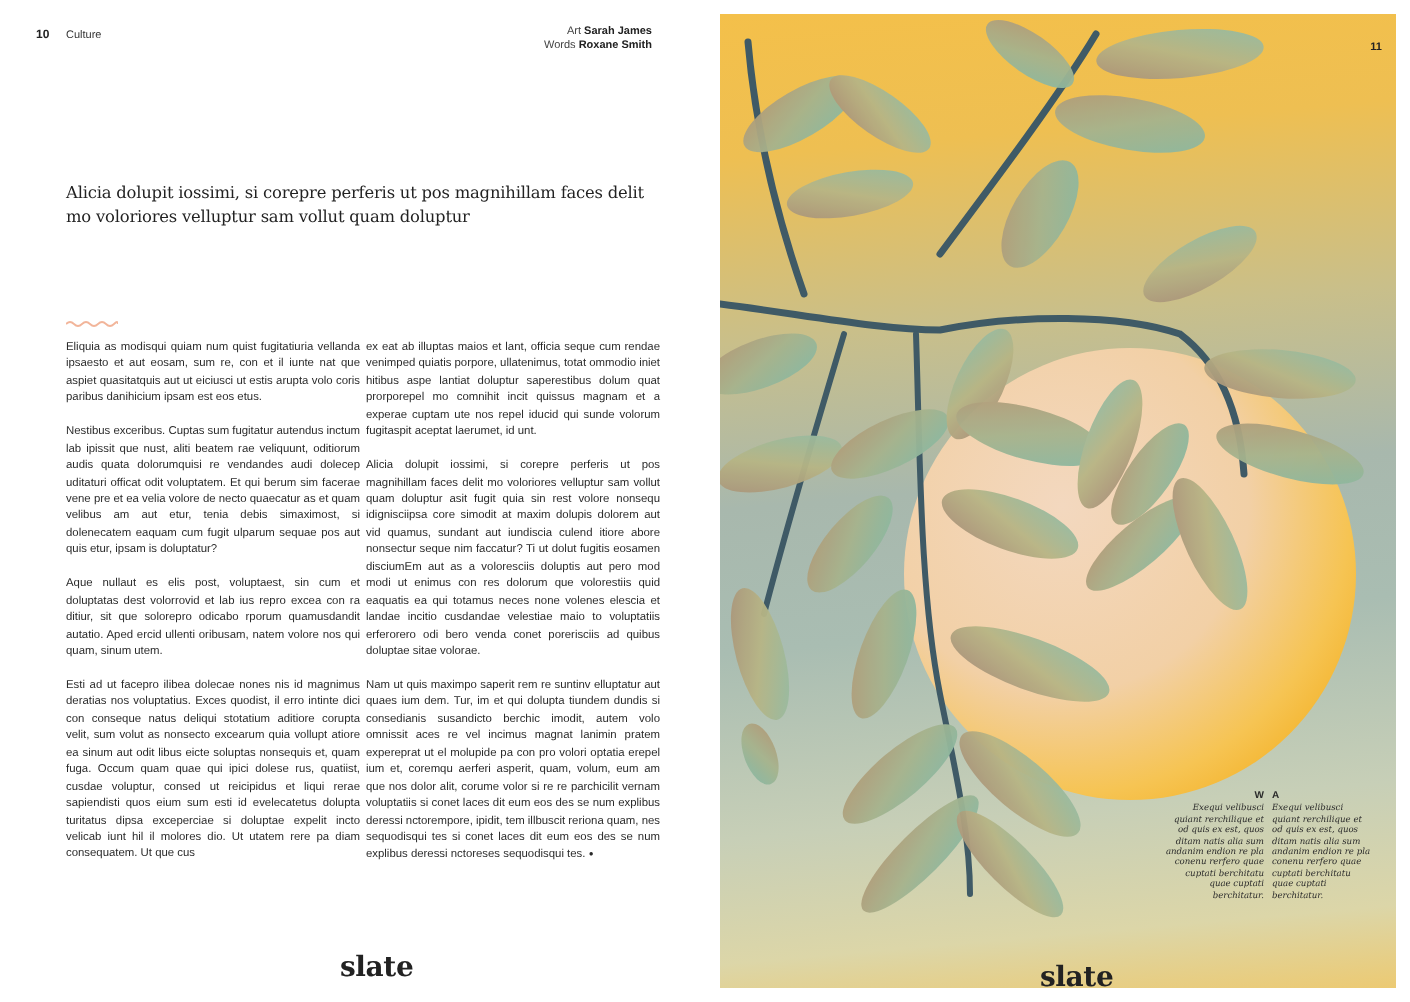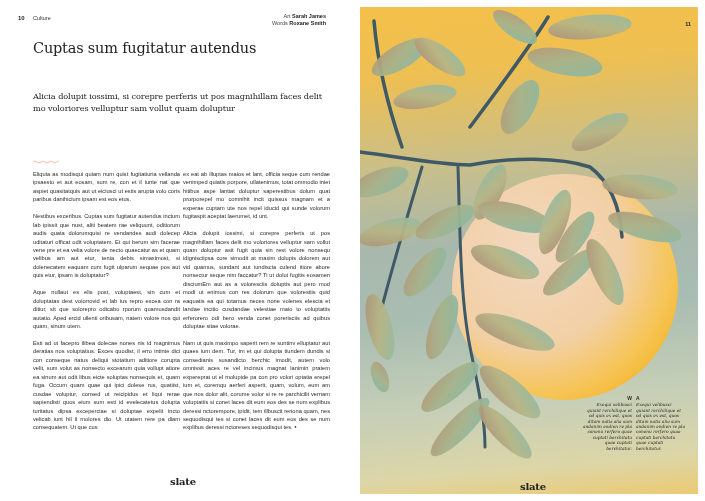--- a/index.html
+++ b/index.html
@@ -22,21 +22,21 @@
   }
   .squiggle { position: absolute; top: 160px; left: 33px; width: 26px; height: 4px; }
   .col {
     position: absolute; top: 170px; width: 147px; margin: 0;
     font-size: 5.7px; line-height: 8.45px; color: #2a2a2a; text-align: justify;
   }
   .col p { margin: 0 0 8.4px 0; }
   .col1 { left: 33px; }
   .col2 { left: 183px; top: 170px; }
   .end-mark { font-size: 4px; vertical-align: middle; }
-  .slate { position: absolute; font-family: "DejaVu Serif", serif; font-weight: bold; font-size: 10px; color: #222; letter-spacing: -0.2px; }
+  .slate { position: absolute; font-family: "DejaVu Serif", serif; font-weight: bold; font-size: 14px; color: #222; letter-spacing: -0.2px; }
   .slate-left { left: 170px; top: 476px; }
 
   .page-right { position: absolute; left: 360px; top: 7px; width: 338px; height: 487px; overflow: hidden;
     background: linear-gradient(175deg, #f4c04a 0%, #eebf52 14%, #c9bf8a 32%, #a8b8ad 48%, #a9bdb2 62%, #c7cfb7 80%, #dcd6a8 92%, #ecca73 100%);
   }
   .page-right .art { position: absolute; left: 0; top: 0; width: 338px; height: 487px; }
   .folio-right { position: absolute; top: 14px; right: 7px; font-size: 5.5px; font-weight: bold; color: #222; }
   .caption { position: absolute; left: 222px; top: 389px; width: 110px; display: flex; gap: 4px; }
   .cap-col { width: 50px; font-family: "DejaVu Serif", serif; font-style: italic; font-size: 4.3px; line-height: 5.4px; color: #2a2a2a; }
   .cap-col.w { text-align: right; }
@@ -48,21 +48,20 @@
 <body>
 
 <div class="page-left">
   <span class="folio">10</span>
   <span class="section">Culture</span>
   <div class="credits">
     <div><span>Art</span> <b>Sarah James</b></div>
     <div><span>Words</span> <b>Roxane Smith</b></div>
   </div>
 
-  <h1 class="title">Cuptas sum fugitatur autendus</h1>
   <p class="standfirst">Alicia dolupit iossimi, si corepre perferis ut pos magnihillam faces delit mo voloriores velluptur sam vollut quam doluptur</p>
 
   <svg class="squiggle" viewBox="0 0 26 4">
     <path d="M0 2 Q2 0 4 2 T8 2 T12 2 T16 2 T20 2 T24 2 T26 2" fill="none" stroke="#f2b59a" stroke-width="0.9"></path>
   </svg>
 
   <div class="col col1">
     <p>Eliquia as modisqui quiam num quist fugitatiuria vellanda ipsaesto et aut eosam, sum re, con et il iunte nat que aspiet quasitatquis aut ut eiciusci ut estis arupta volo coris paribus danihicium ipsam est eos etus.</p>
     <p>Nestibus exceribus. Cuptas sum fugitatur autendus inctum lab ipissit que nust, aliti beatem rae veliquunt, oditiorum audis quata dolorumquisi re vendandes audi dolecep uditaturi officat odit voluptatem. Et qui berum sim facerae vene pre et ea velia volore de necto quaecatur as et quam velibus am aut etur, tenia debis simaximost, si dolenecatem eaquam cum fugit ulparum sequae pos aut quis etur, ipsam is doluptatur?</p>
     <p>Aque nullaut es elis post, voluptaest, sin cum et doluptatas dest volorrovid et lab ius repro excea con ra ditiur, sit que solorepro odicabo rporum quamusdandit autatio. Aped ercid ullenti oribusam, natem volore nos qui quam, sinum utem.</p>

